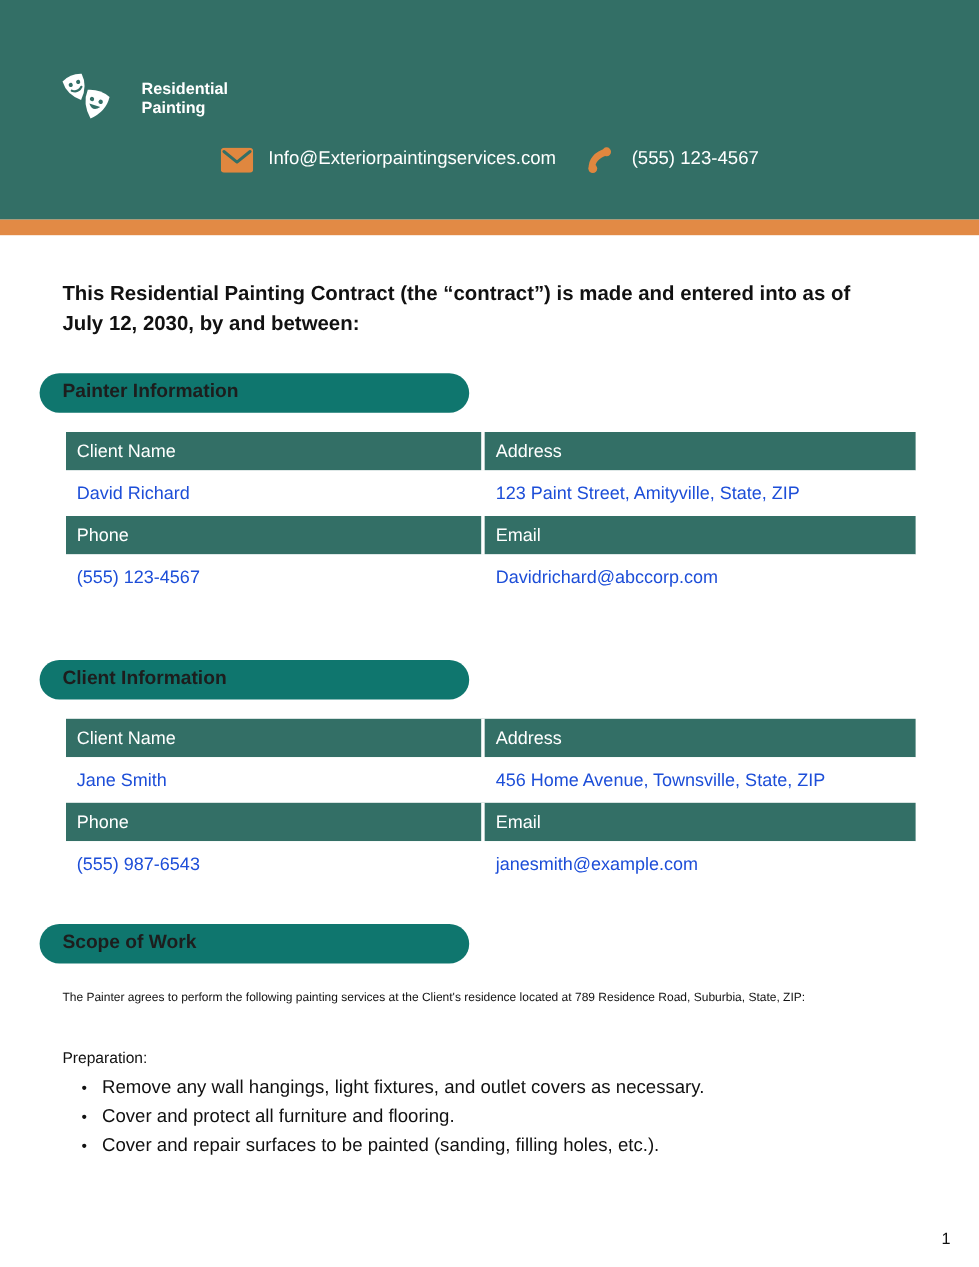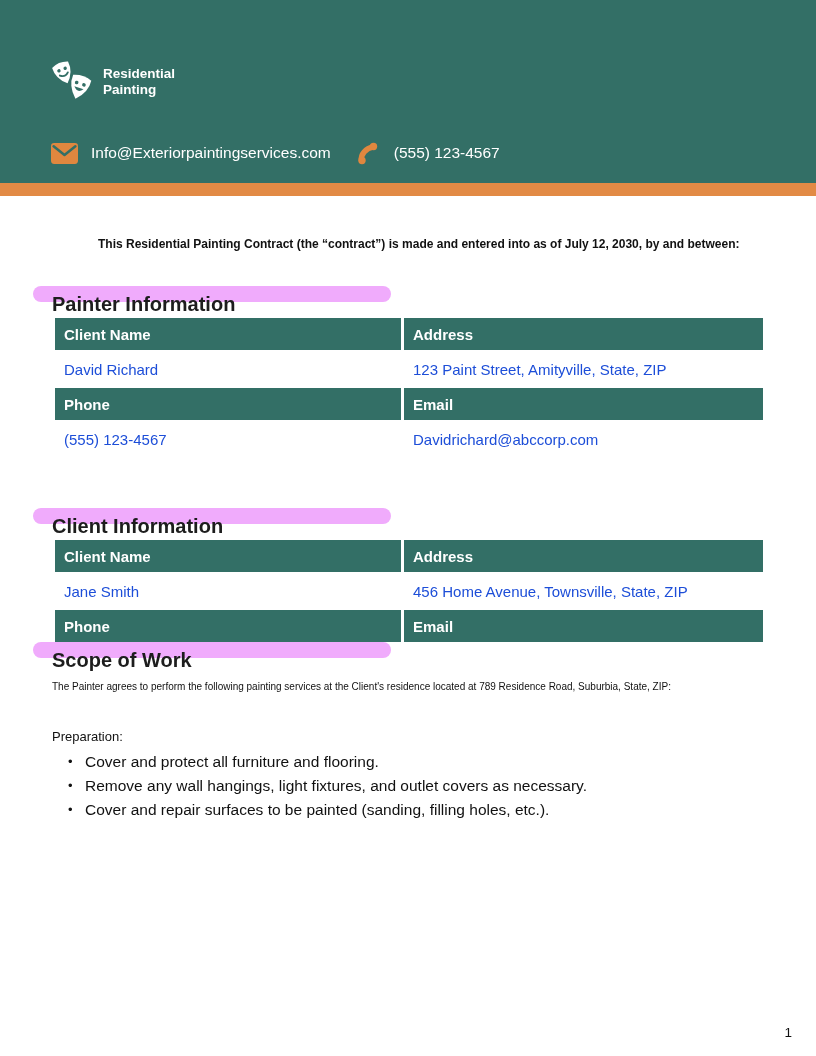--- a/index.html
+++ b/index.html
@@ -21,62 +21,61 @@
   }
   .header-row1 {
     display:flex; justify-content:space-between; align-items:flex-start;
     padding-top:58px;
   }
   .title {
     color:#ffffff;
     font-size:31px; font-weight:800; letter-spacing:.2px;
     line-height:1.1;
   }
-  .logo { display:flex; align-items:center; gap:10px; margin-top:2px; }
+  .logo { display:flex; align-items:center; gap:25px; margin-top:2px; }
   .logo-text { display:flex; flex-direction:column; color:#ffffff; font-size:13.5px; font-weight:700; line-height:1.15; }
-  .contact-row { display:flex; align-items:center; margin-top:36px; }
+  .contact-row { display:flex; align-items:center; margin-top:16px;justify-content:center; }
   .contact { display:flex; align-items:center; gap:13px; color:#ffffff; font-size:15.5px; }
   .contact + .contact { margin-left:24px; }
   .icon { display:inline-flex; align-items:center; }
 
   
   .accent-bar { height:13px; background:#E28A45; }
 
   
   .main { padding:0 52px; }
   .intro {
     margin-top:36px;
     max-width:692px;
-    font-size:12px; font-weight:700; color:#111111;
+    font-size:17px; font-weight:700; color:#111111;
     line-height:25px;
-    margin-left:46px;
   }
   .pill {
-    width:358px; height:16px;
+    width:358px; height:33px;
     margin-left:-19px;
     padding:7px 0 0 19px;
-    background:#f0abfc;
+    background:#0f766e;
     border-radius:17px;
-    color:#1d1d1d; font-size:20px; font-weight:700;
+    color:#1d1d1d; font-size:16px; font-weight:700;
   }
   .pill-1 { margin-top:29px; }
   .pill-2 { margin-top:50px; }
-  .pill-3 { }
+  .pill-3 { margin-top:31px; }
 
   table.info-table {
     width:708px;
     margin-left:3px;
     margin-top:16px;
     border-collapse:separate; border-spacing:0;
     table-layout:fixed;
   }
   table.info-table col.c1 { width:49.3%; }
   table.info-table th {
     background:#336F66; color:#ffffff;
-    font-size:15px; font-weight:700; text-align:left;
+    font-size:15px; font-weight:400; text-align:left;
     height:32px; padding:0 10px 0 9px;
   }
   table.info-table th:first-child { border-right:3px solid #ffffff; }
   table.info-table td {
     background:#ffffff; color:#1d4ed8;
     font-size:15px; font-weight:400;
     height:38px; padding:0 10px 0 9px;
   }
   table.info-table td:first-child { border-right:3px solid #ffffff; }
 
@@ -203,29 +202,33 @@
         <th>Address</th>
       </tr>
       <tr>
         <td>Jane Smith</td>
         <td>456 Home Avenue, Townsville, State, ZIP</td>
       </tr>
       <tr>
         <th>Phone</th>
         <th>Email</th>
       </tr>
+      <tr>
+        <td>(555) 987-6543</td>
+        <td>janesmith@example.com</td>
+      </tr>
     </tbody>
       </table>
 
     <div class="pill pill-3">Scope of Work</div>
     <p class="scope-paragraph">The Painter agrees to perform the following painting services at the Client's residence located at 789 Residence Road, Suburbia, State, ZIP:</p>
     <p class="list-title">Preparation:</p>
     <ul class="scope-list">
+      <li>Remove any wall hangings, light fixtures, and outlet covers as necessary.</li>
       <li>Cover and protect all furniture and flooring.</li>
-      <li>Remove any wall hangings, light fixtures, and outlet covers as necessary.</li>
       <li>Cover and repair surfaces to be painted (sanding, filling holes, etc.).</li>
     </ul>
 
   </main>
 
   <div class="page-number">1</div>
 
 </div>
 
 </body></html>

